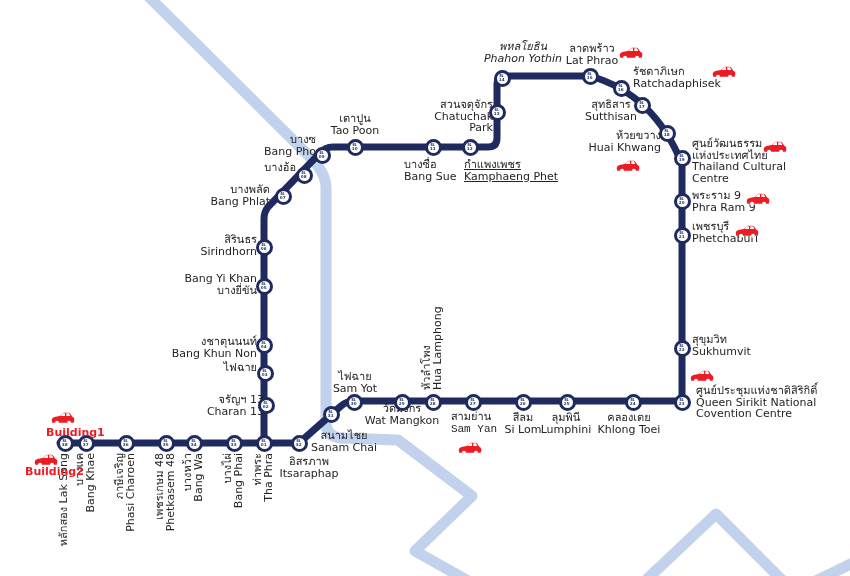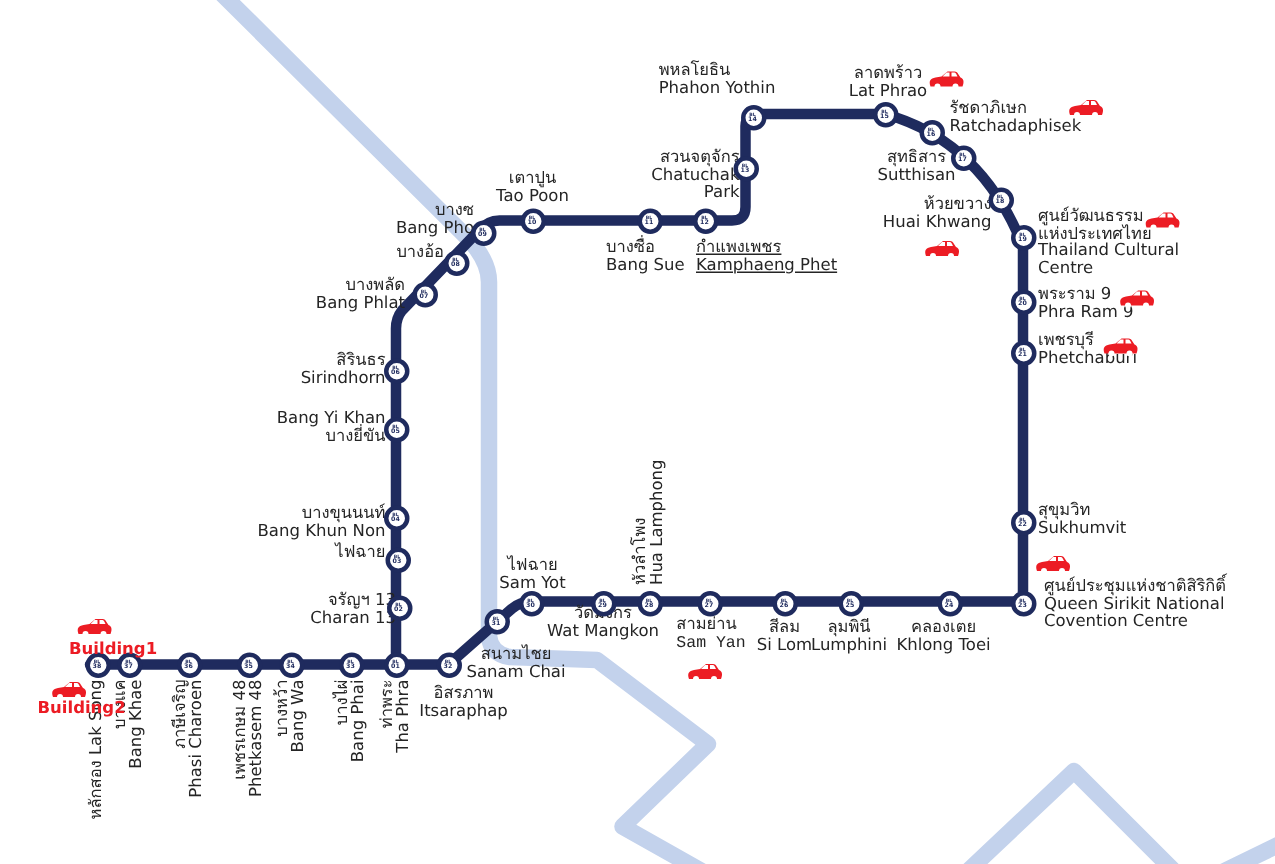--- a/index.html
+++ b/index.html
@@ -58,21 +58,21 @@
     <div class="lbl" style="left: 37px; width: 220px; top: 362px; text-align: right;">
       <div>ไฟฉาย</div>
     </div>
     <div class="station" style="left: 256.5px; top: 364.5px;">
       <span class="code">
         <span class="p">BL</span>
         <span class="n">03</span>
       </span>
     </div>
     <div class="lbl" style="left: 37px; width: 220px; top: 336px; text-align: right;">
-      <div>บางขุนนนท์</div>
+      <div>งชาตุนนนท์</div>
       <div>Bang Khun Non</div>
     </div>
     <div class="station" style="left: 255.5px; top: 336.5px;">
       <span class="code">
         <span class="p">BL</span>
         <span class="n">04</span>
       </span>
     </div>
     <div class="lbl" style="left: 37px; width: 220px; top: 273px; text-align: right;">
       <div>Bang Yi Khan</div>
@@ -157,21 +157,21 @@
       <div>สวนจตุจักร</div>
       <div>Chatuchak</div>
       <div>Park</div>
     </div>
     <div class="station" style="left: 488.5px; top: 103.5px;">
       <span class="code">
         <span class="p">BL</span>
         <span class="n">13</span>
       </span>
     </div>
-    <div class="lbl" style="left: 478px; top: 41px; transform: translateX(-50%); ">
+    <div class="lbl" style="left: 523px; top: 41px; transform: translateX(-50%); text-align: center; font-style: italic;">
       <div>พหลโยธิน</div>
       <div>Phahon Yothin</div>
     </div>
     <div class="station" style="left: 493.5px; top: 69.5px;">
       <span class="code">
         <span class="p">BL</span>
         <span class="n">14</span>
       </span>
     </div>
     <div class="lbl" style="left: 592px; top: 43px; transform: translateX(-50%); text-align: center;">

